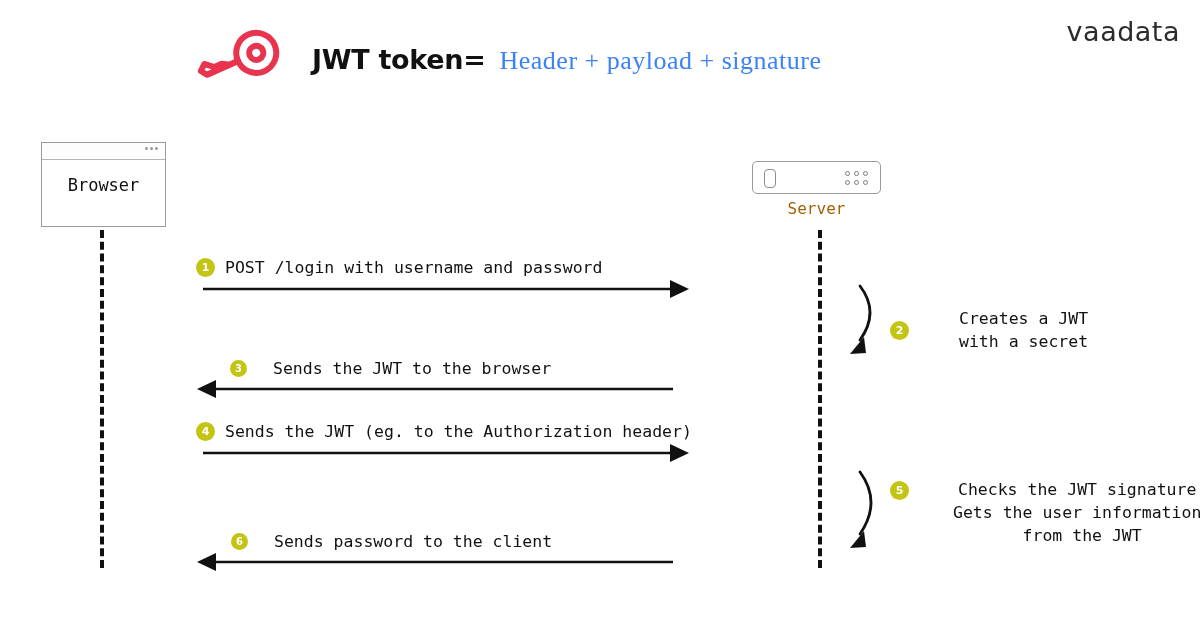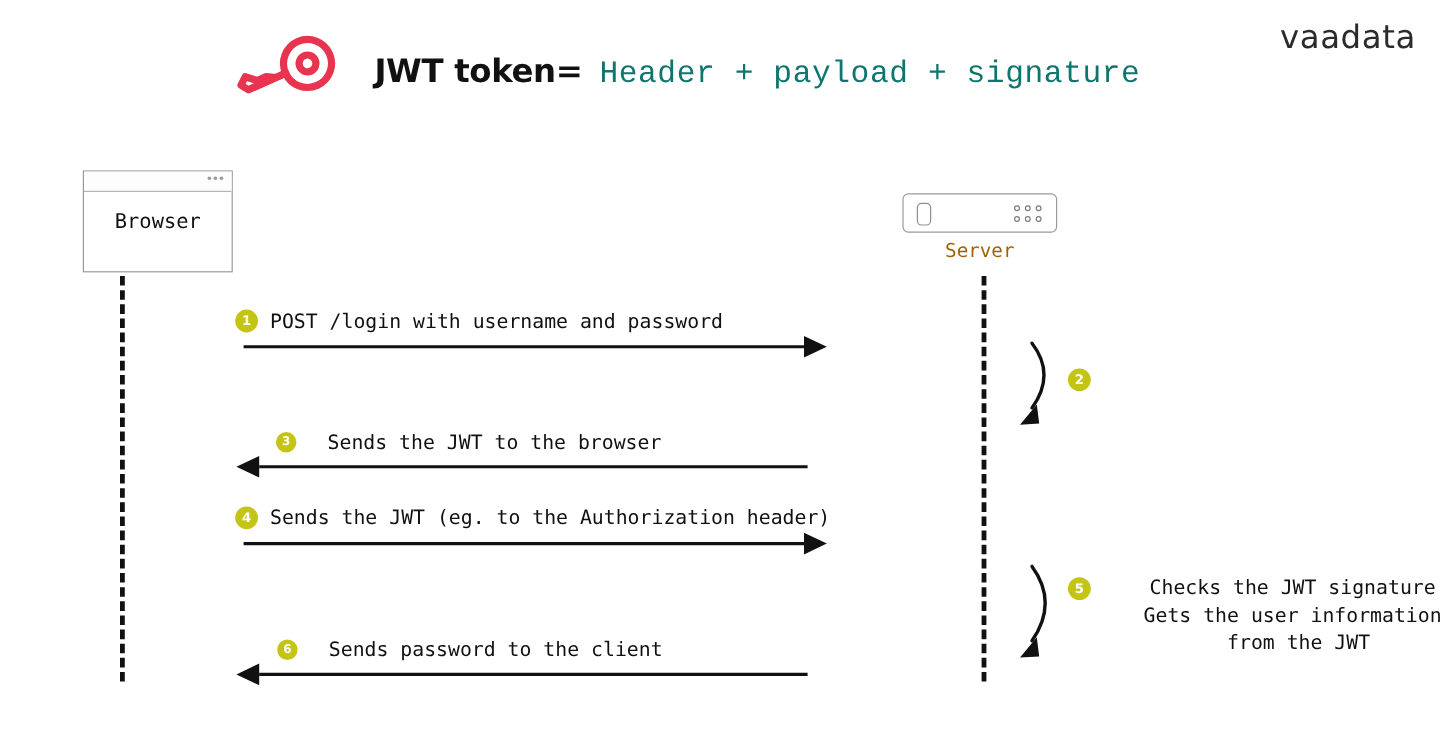--- a/index.html
+++ b/index.html
@@ -24,45 +24,44 @@
     white-space: nowrap;
   }
   #title-strong {
     font-family: "DejaVu Sans", sans-serif;
     font-weight: bold;
     font-size: 27px;
     letter-spacing: -0.3px;
     color: #111111;
   }
   #title-mono {
-    font-family: Liberation Mono, monospace;
+    font-family: Liberation Serif, serif;
     font-weight: 400;
     font-size: 26px;
     letter-spacing: 0.5px;
-    color: #0f766e;
+    color: #3b82f6;
   }
 
   #brand-logo {
     position: absolute; right: 20px; top: 16px;
     font-family: "DejaVu Sans", sans-serif;
     font-size: 27px;
     letter-spacing: 0.5px;
     color: #2b2b2b;
     font-weight: 500;
     margin-left: 43px;
   }
 
   
   #browser-node {
     position: absolute; left: 41px; top: 142px;
     width: 125px; height: 85px;
     border: 1px solid #9a9a9a;
     background: #ffffff;
     box-sizing: border-box;
-    margin-left: 28px;
   }
   #browser-titlebar {
     height: 16px;
     border-bottom: 1px solid #b5b5b5;
     background: #fdfdfd;
     position: relative;
   }
   #browser-dots {
     position: absolute; right: 7px; top: 4px;
     display: flex; gap: 2px;
@@ -244,20 +243,22 @@
     <line x1="22" y1="11" x2="479" y2="11" stroke="#111111" stroke-width="2.6"></line>
     <polygon points="22,2 3,11 22,20" fill="#111111"></polygon>
   </svg>
 
   <svg class="arrow-svg" style="left:840px; top:282px; width:48px; height:80px;" viewBox="0 0 48 80">
     <path d="M20 4 Q40 30 20 58" fill="none" stroke="#111111" stroke-width="2.8" stroke-linecap="round"></path>
     <polygon points="24,55 10,72 26,71" fill="#111111"></polygon>
   </svg>
   <div class="note" style="left:890px; top:307px;">
     <span class="badge">2</span>
+    <span class="note-text" style="margin-left:34px;">Creates a JWT
+with a secret</span>
   </div>
 
   <svg class="arrow-svg" style="left:840px; top:468px; width:48px; height:92px;" viewBox="0 0 48 92">
     <path d="M20 4 Q42 34 20 66" fill="none" stroke="#111111" stroke-width="2.8" stroke-linecap="round"></path>
     <polygon points="24,63 10,80 26,79" fill="#111111"></polygon>
   </svg>
   <div class="note" style="left:890px; top:478px;">
     <span class="badge" style="align-self:flex-start; margin-top:3px;">5</span>
     <span class="note-text" style="margin-left:28px;">Checks the JWT signature.
 Gets the user informations

